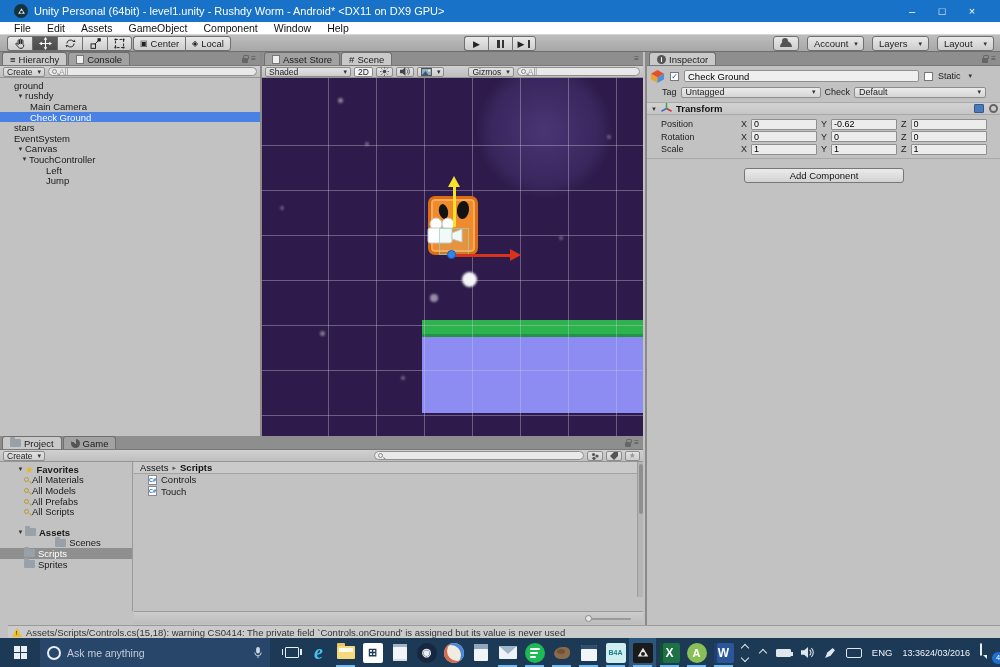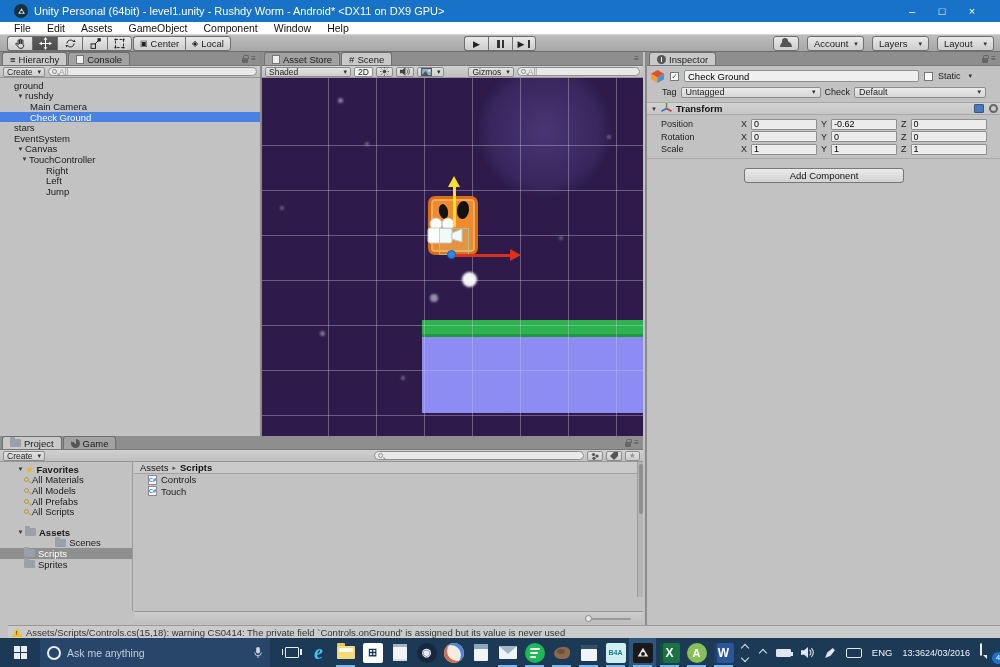--- a/index.html
+++ b/index.html
@@ -298,23 +298,20 @@
         </div>
       <div class="trow a0">
           <span class="arr">▼</span>
           <span>Canvas</span>
         </div>
       <div class="trow a1">
           <span class="arr">▼</span>
           <span>TouchController</span>
         </div>
       <div class="trow i2">
-          <span>Right</span>
-        </div>
-      <div class="trow i2">
           <span>Left</span>
         </div>
       <div class="trow i2">
           <span>Jump</span>
         </div>
     </div>
   </div>
 
   <div class="panel abs" style="left:262px;top:52px;width:381px;height:384px;">
     <div class="tabstrip">

